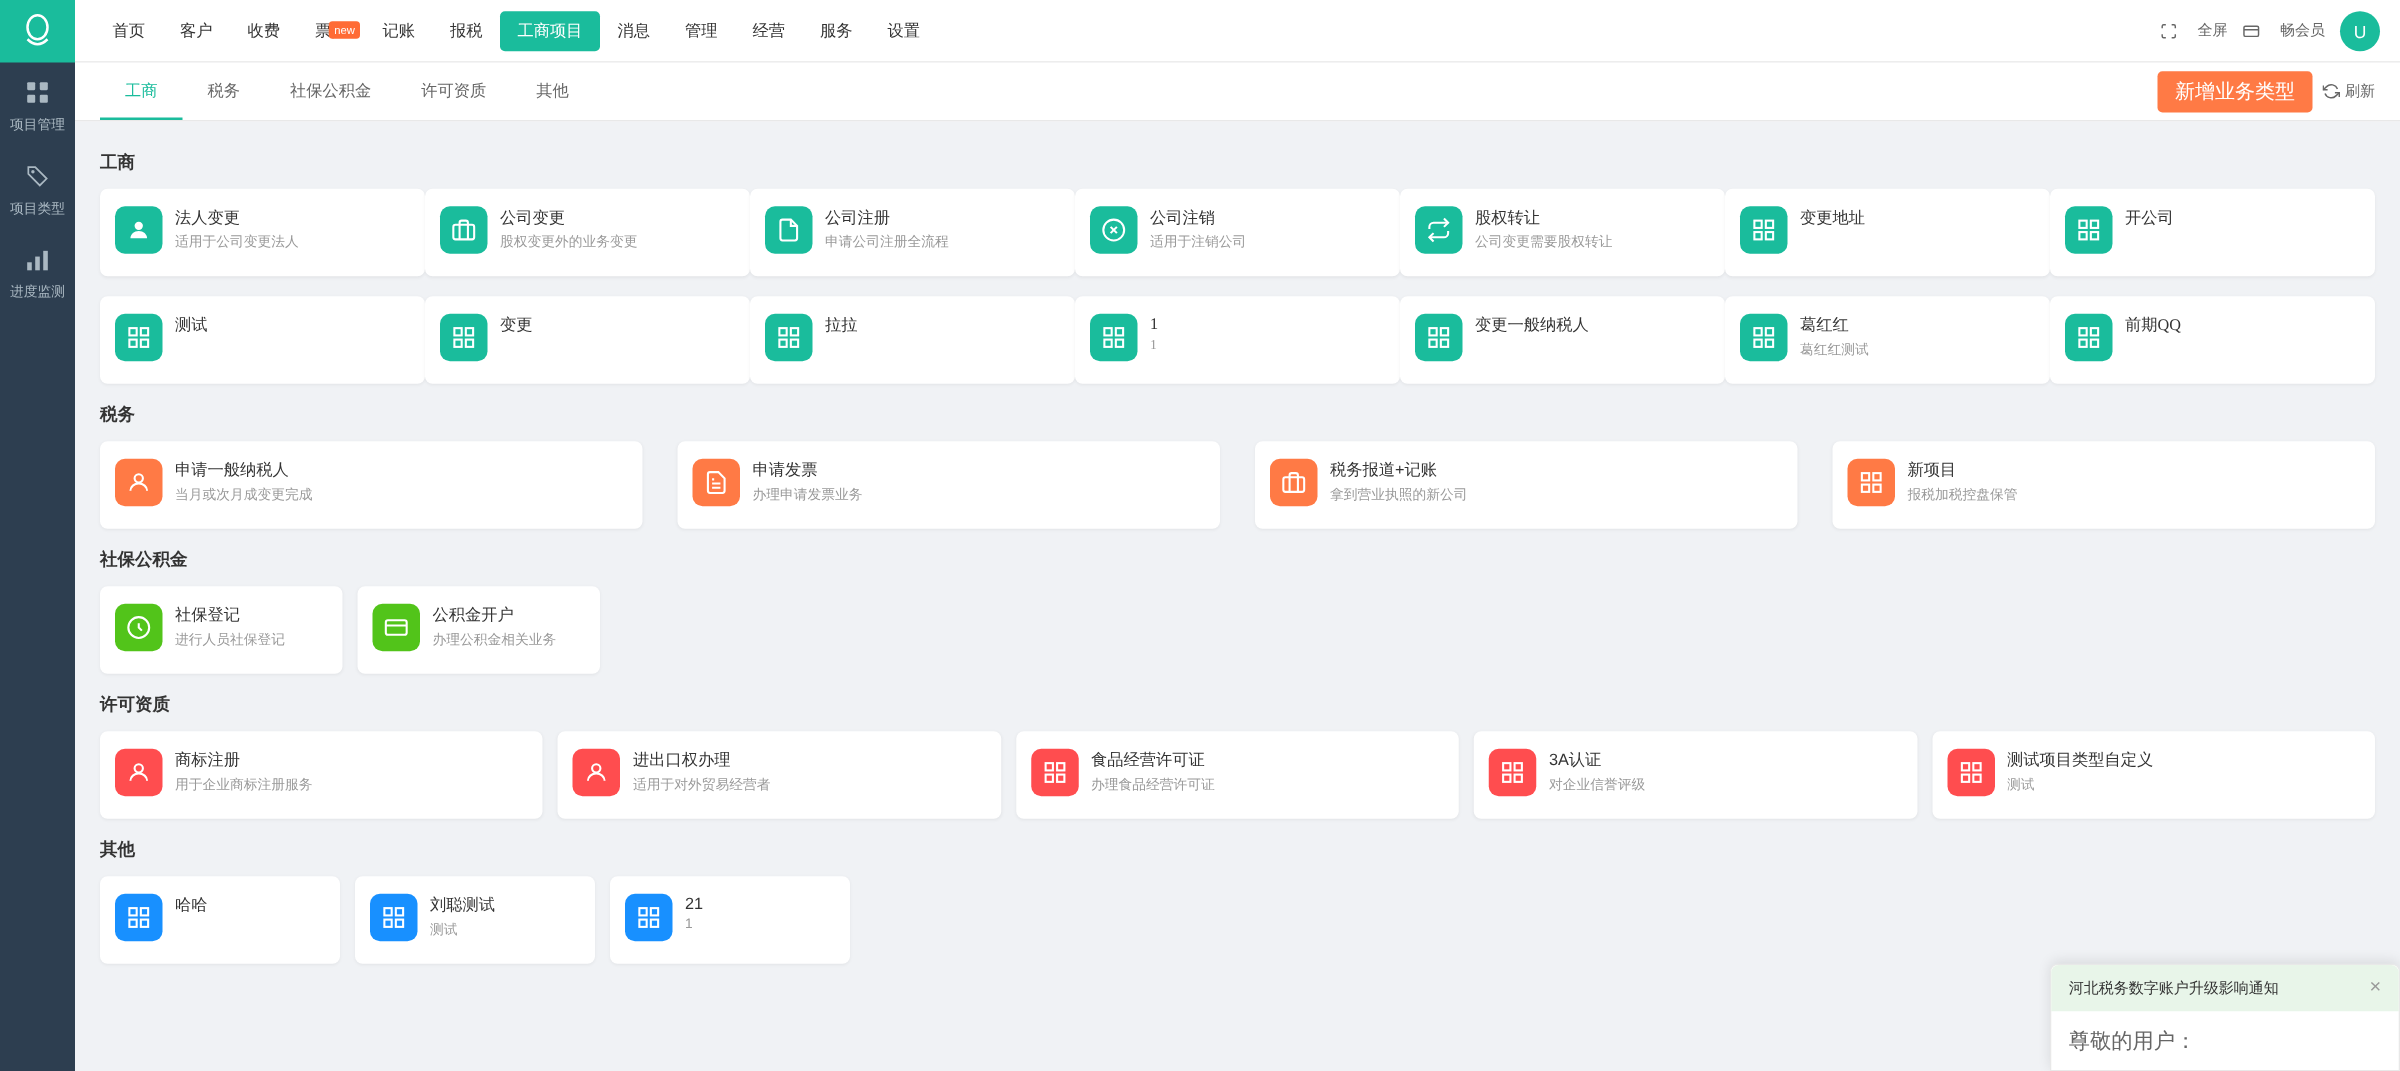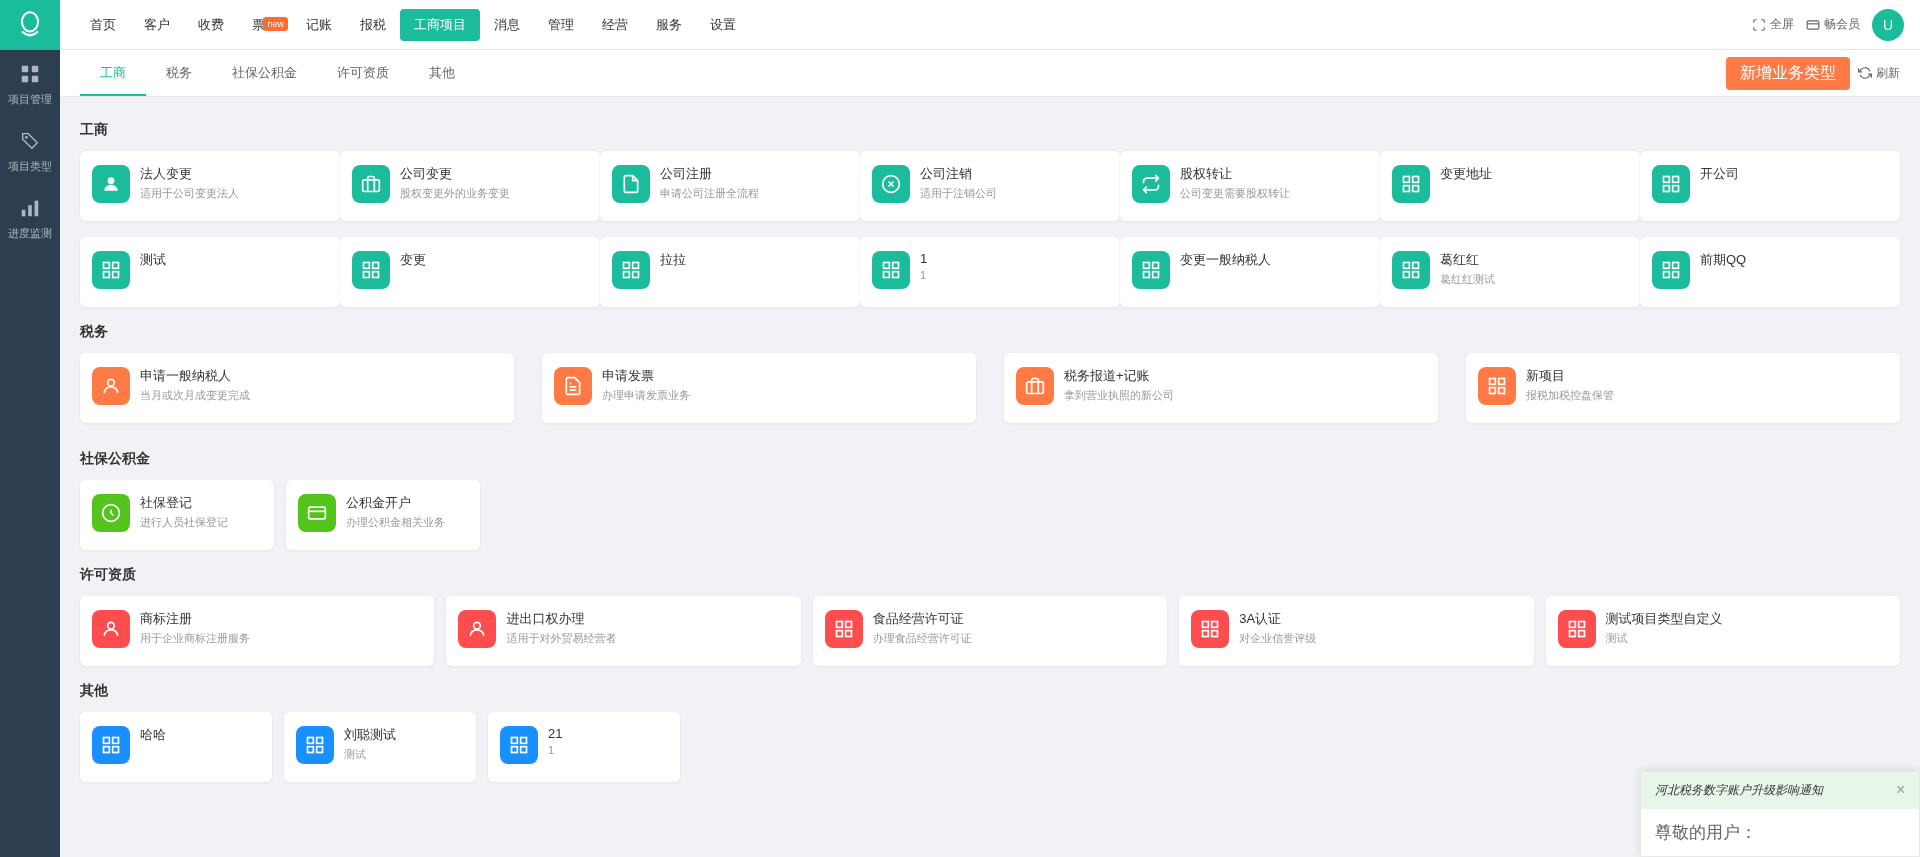--- a/index.html
+++ b/index.html
@@ -90,21 +90,21 @@
     }
     .topnav-right {
       margin-left: auto;
       display: flex;
       align-items: center;
       gap: 12px;
     }
     .topnav-right-item {
       display: flex;
       align-items: center;
-      gap: 4px;
+      gap: 16px;
       font-size: 12px;
       color: #666;
       cursor: pointer;
     }
     .avatar {
       width: 32px; height: 32px;
       border-radius: 50%;
       background: #1abc9c;
       display: flex; align-items: center; justify-content: center;
       color: #fff; font-size: 14px;
@@ -185,20 +185,21 @@
       font-weight: 600;
       color: #333;
       margin-bottom: 12px;
       margin-top: 8px;
     }
 
     .cards-grid {
       display: grid;
       grid-template-columns: repeat(7, 1fr);
       margin-bottom: 16px;
+      font-family: Liberation Serif, serif;
     }
 
     .card {
       background: #fff;
       border-radius: 6px;
       padding: 14px 12px;
       display: flex;
       align-items: flex-start;
       gap: 10px;
       cursor: pointer;
@@ -236,21 +237,21 @@
       margin-top: 3px;
       white-space: nowrap;
       overflow: hidden;
       text-overflow: ellipsis;
     }
 
     .cards-grid-4 {
       display: grid;
       grid-template-columns: repeat(4, 1fr);
       gap: 28px;
-      margin-bottom: 27px;
+      margin-bottom: 16px;
     }
     .cards-grid-2 {
       display: grid;
       grid-template-columns: repeat(2, 1fr);
       gap: 12px;
       margin-bottom: 16px;
     }
     .cards-grid-5 {
       display: grid;
       grid-template-columns: repeat(5, 1fr);
@@ -276,21 +277,20 @@
       box-shadow: 0 -2px 10px rgba(0,0,0,0.1);
       z-index: 100;
     }
     .notif-header {
       background: #e8f5e9;
       padding: 10px 14px;
       display: flex;
       align-items: center;
       justify-content: space-between;
       border-radius: 6px 6px 0 0;
-      font-style: italic;
     }
     .notif-title { font-size: 12px; color: #333; font-weight: 500; }
     .notif-close { cursor: pointer; color: #999; font-size: 16px; line-height: 1; }
     .notif-body { padding: 10px 14px; font-size: 17px; color: #666; line-height: 1.6; }
   </style>
 </head>
 <body>
 
 <div class="sidebar">
   <div class="sidebar-logo">

